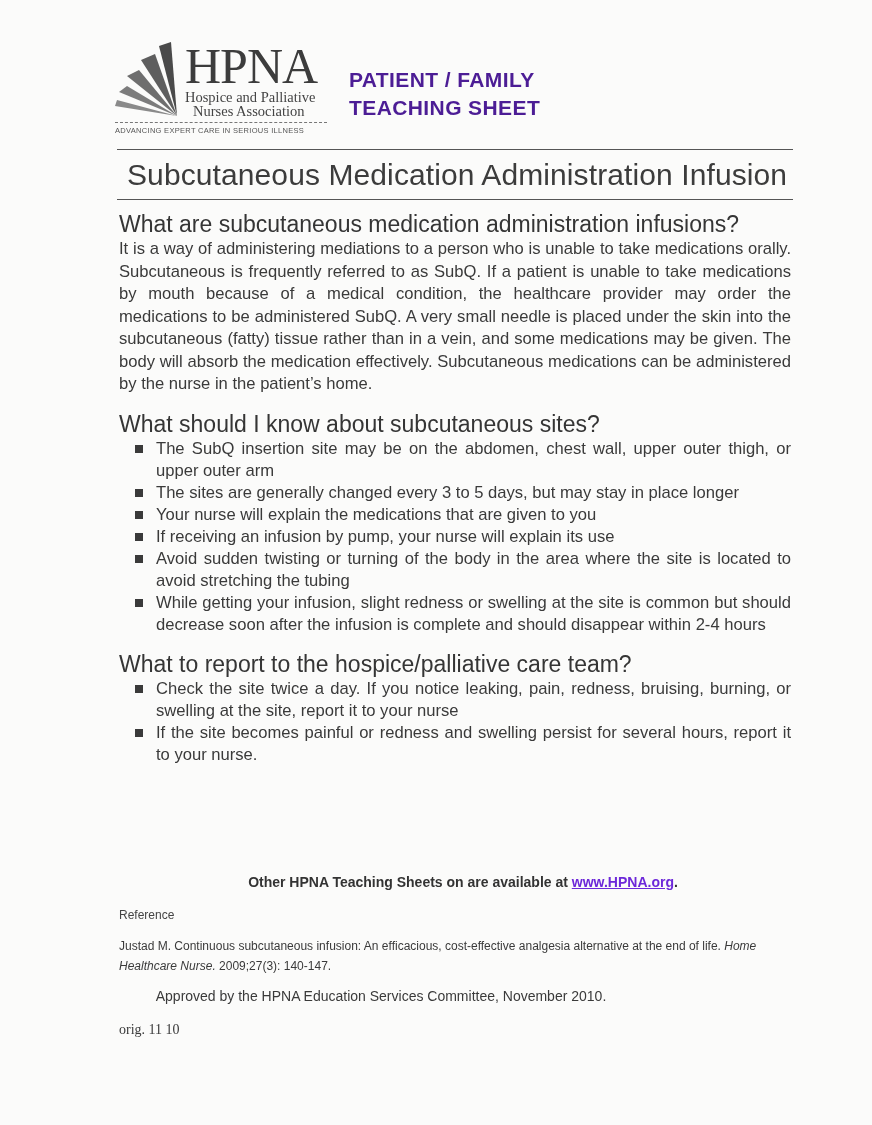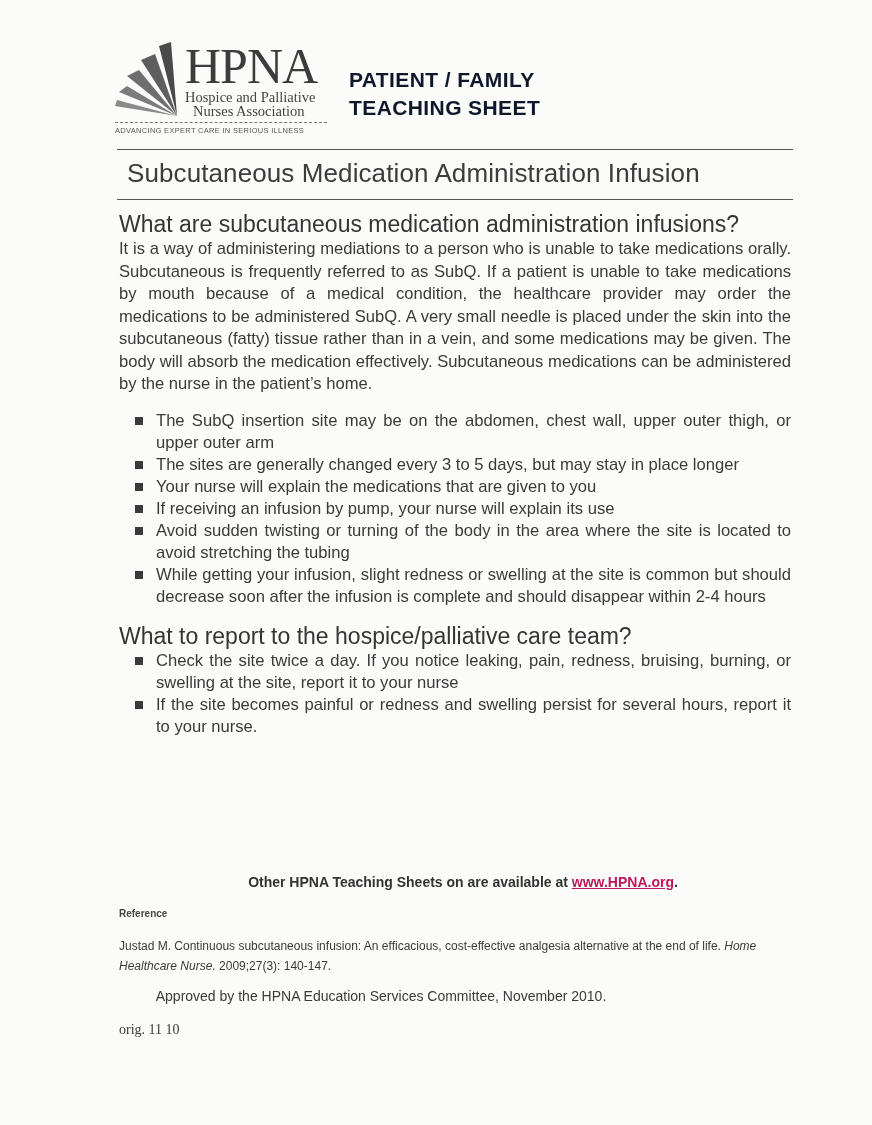--- a/index.html
+++ b/index.html
@@ -27,28 +27,28 @@
   }
   .logo-sub1 { left: 70px; top: 48px; }
   .logo-sub2 { left: 78px; top: 62px; }
   .logo-rule { position: absolute; left: 0; top: 80px; width: 212px; border-top: 1px dashed #777; }
   .logo-tagline {
     position: absolute; left: 0; top: 84px;
     font-size: 7.5px; letter-spacing: 0.3px; color: #555;
   }
   .sheet-title {
     position: absolute; left: 322px; top: 66px;
-    font-weight: bold; font-size: 21px; line-height: 28px; color: #0f172a;
+    font-weight: bold; font-size: 21px; line-height: 28px; color: #4c1d95;
     letter-spacing: 0.4px;
   }
 
   .rule { position: absolute; left: 90px; width: 676px; border-top: 1px solid #555; }
   .doc-title {
     position: absolute; left: 100px; top: 158px;
-    font-size: 26px; color: #3c3c3c; letter-spacing: 0.1px;
+    font-size: 30px; color: #3c3c3c; letter-spacing: 0.1px;
   }
 
   .content { position: absolute; left: 92px; top: 210px; width: 672px; }
   h2 {
     margin: 0; font-weight: normal; font-size: 23px; line-height: 28px; color: #353535;
   }
   p.body {
     margin: 0; font-size: 16.6px; line-height: 22.5px; text-align: justify; color: #3a3a3a;
   }
   ul.bullets { list-style: none; margin: 0; padding: 0; }
@@ -60,22 +60,22 @@
     position: absolute; left: 16px; top: 7px; width: 8px; height: 8px; background: #3a3a3a;
   }
   .sec1 { margin-top: 0; }
   .sec2 { margin-top: 14px; }
   .sec3 { margin-top: 14px; }
 
   .footer-note {
     position: absolute; left: 0; width: 872px; top: 874px; text-align: center;
     font-weight: bold; font-size: 14px; color: #333;
   }
-  .footer-note a { color: #be185d; text-decoration: underline; text-align: right; }
-  .ref-label { position: absolute; left: 92px; top: 908px; font-size: 10px; color: #444; font-weight: bold; }
+  .footer-note a { color: #6d28d9; text-decoration: underline; text-align: right; }
+  .ref-label { position: absolute; left: 92px; top: 908px; font-size: 12px; color: #444; }
   .ref-text { position: absolute; left: 92px; top: 936px; width: 640px; font-size: 12px; line-height: 20px; color: #3a3a3a; }
   .approved { position: absolute; left: 0; width: 708px; top: 988px; text-align: center; font-size: 14px; color: #3a3a3a; }
   .orig { position: absolute; left: 92px; top: 1022px; font-family: "Liberation Serif", serif; font-size: 14px; color: #3a3a3a; }
 </style>
 </head>
 <body>
 
 <div class="page">
 
   <div class="logo">
@@ -102,20 +102,21 @@
   <div class="doc-title">Subcutaneous Medication Administration Infusion</div>
   <div class="rule" style="top:199px;"></div>
 
   <div class="content">
     <section class="sec1">
       <h2>What are subcutaneous medication administration infusions?</h2>
       <p class="body">It is a way of administering mediations to a person who is unable to take medications orally.  Subcutaneous is frequently referred to as SubQ. If a patient is unable to take medications by mouth because of a medical condition, the healthcare provider may order the medications to be administered SubQ.  A very small needle is placed under the skin into the subcutaneous (fatty) tissue rather than in a vein, and some medications may be given.  The body will absorb the medication effectively. Subcutaneous medications can be administered by the nurse in the patient’s home.</p>
     </section>
 
     <section class="sec2">
+      <h2>What should I know about subcutaneous sites?</h2>
       <ul class="bullets">
         <li><span class="bullet"></span><span>The SubQ insertion site may be on the abdomen, chest wall, upper outer thigh, or upper outer arm</span></li>
         <li><span class="bullet"></span><span>The sites are generally changed every 3 to 5 days, but may stay in place longer</span></li>
         <li><span class="bullet"></span><span>Your nurse will explain the medications that are given to you</span></li>
         <li><span class="bullet"></span><span>If receiving an infusion by pump, your nurse will explain its use</span></li>
         <li><span class="bullet"></span><span>Avoid sudden twisting or turning of the body in the area where the site is located to avoid stretching the tubing</span></li>
         <li><span class="bullet"></span><span>While getting your infusion, slight redness or swelling at the site is common but should decrease soon after the infusion is complete and should disappear within 2-4 hours</span></li>
       </ul>
     </section>
 

